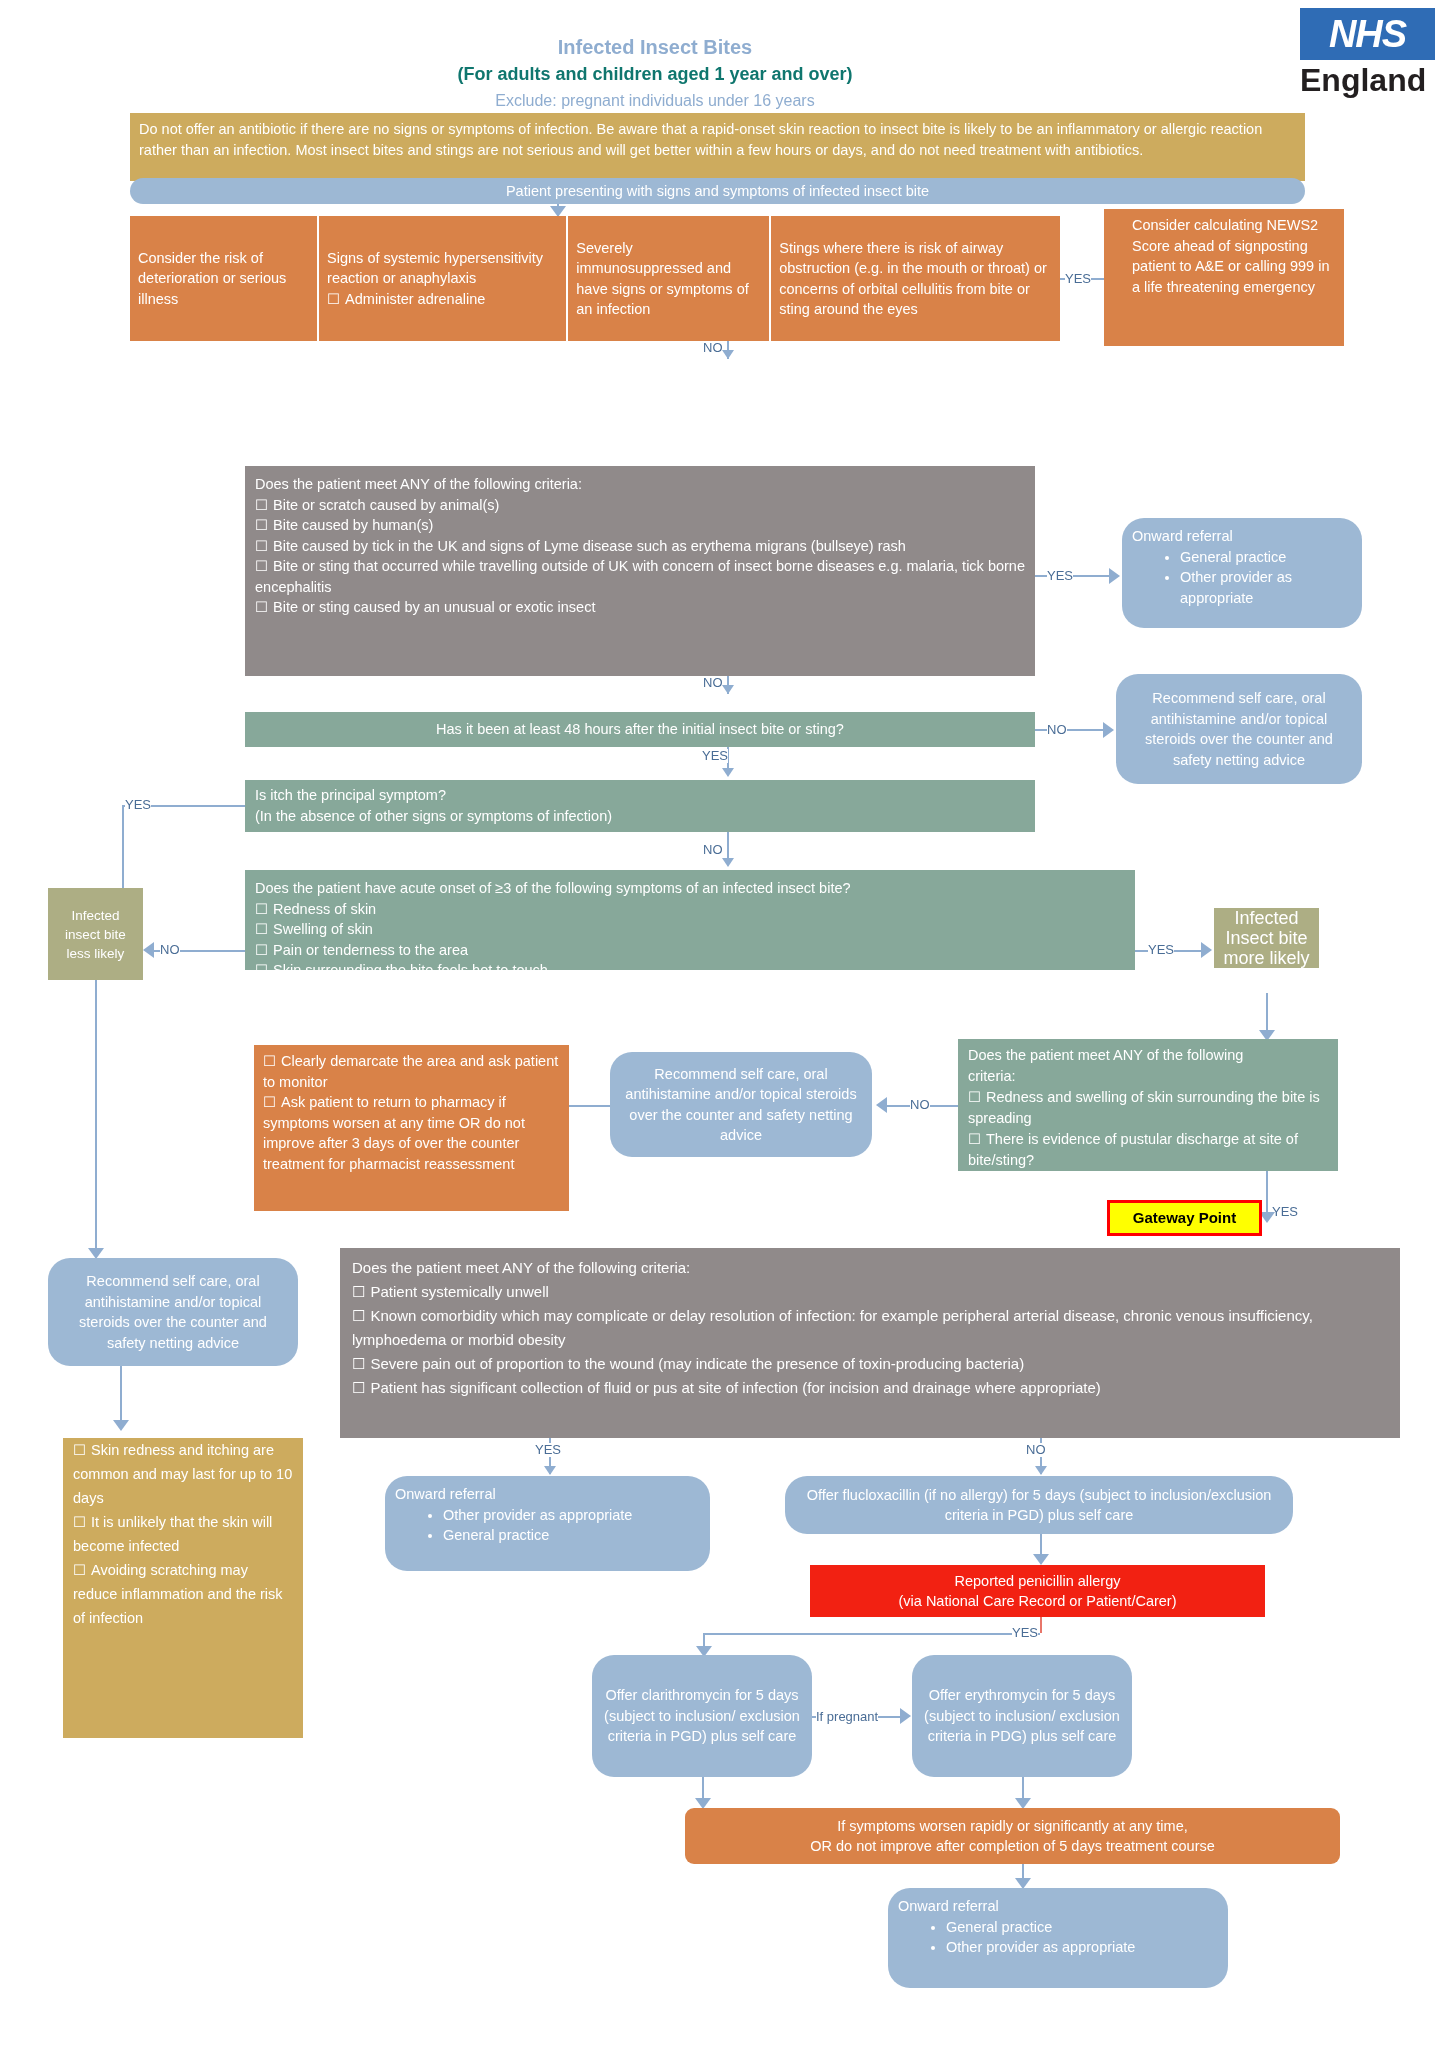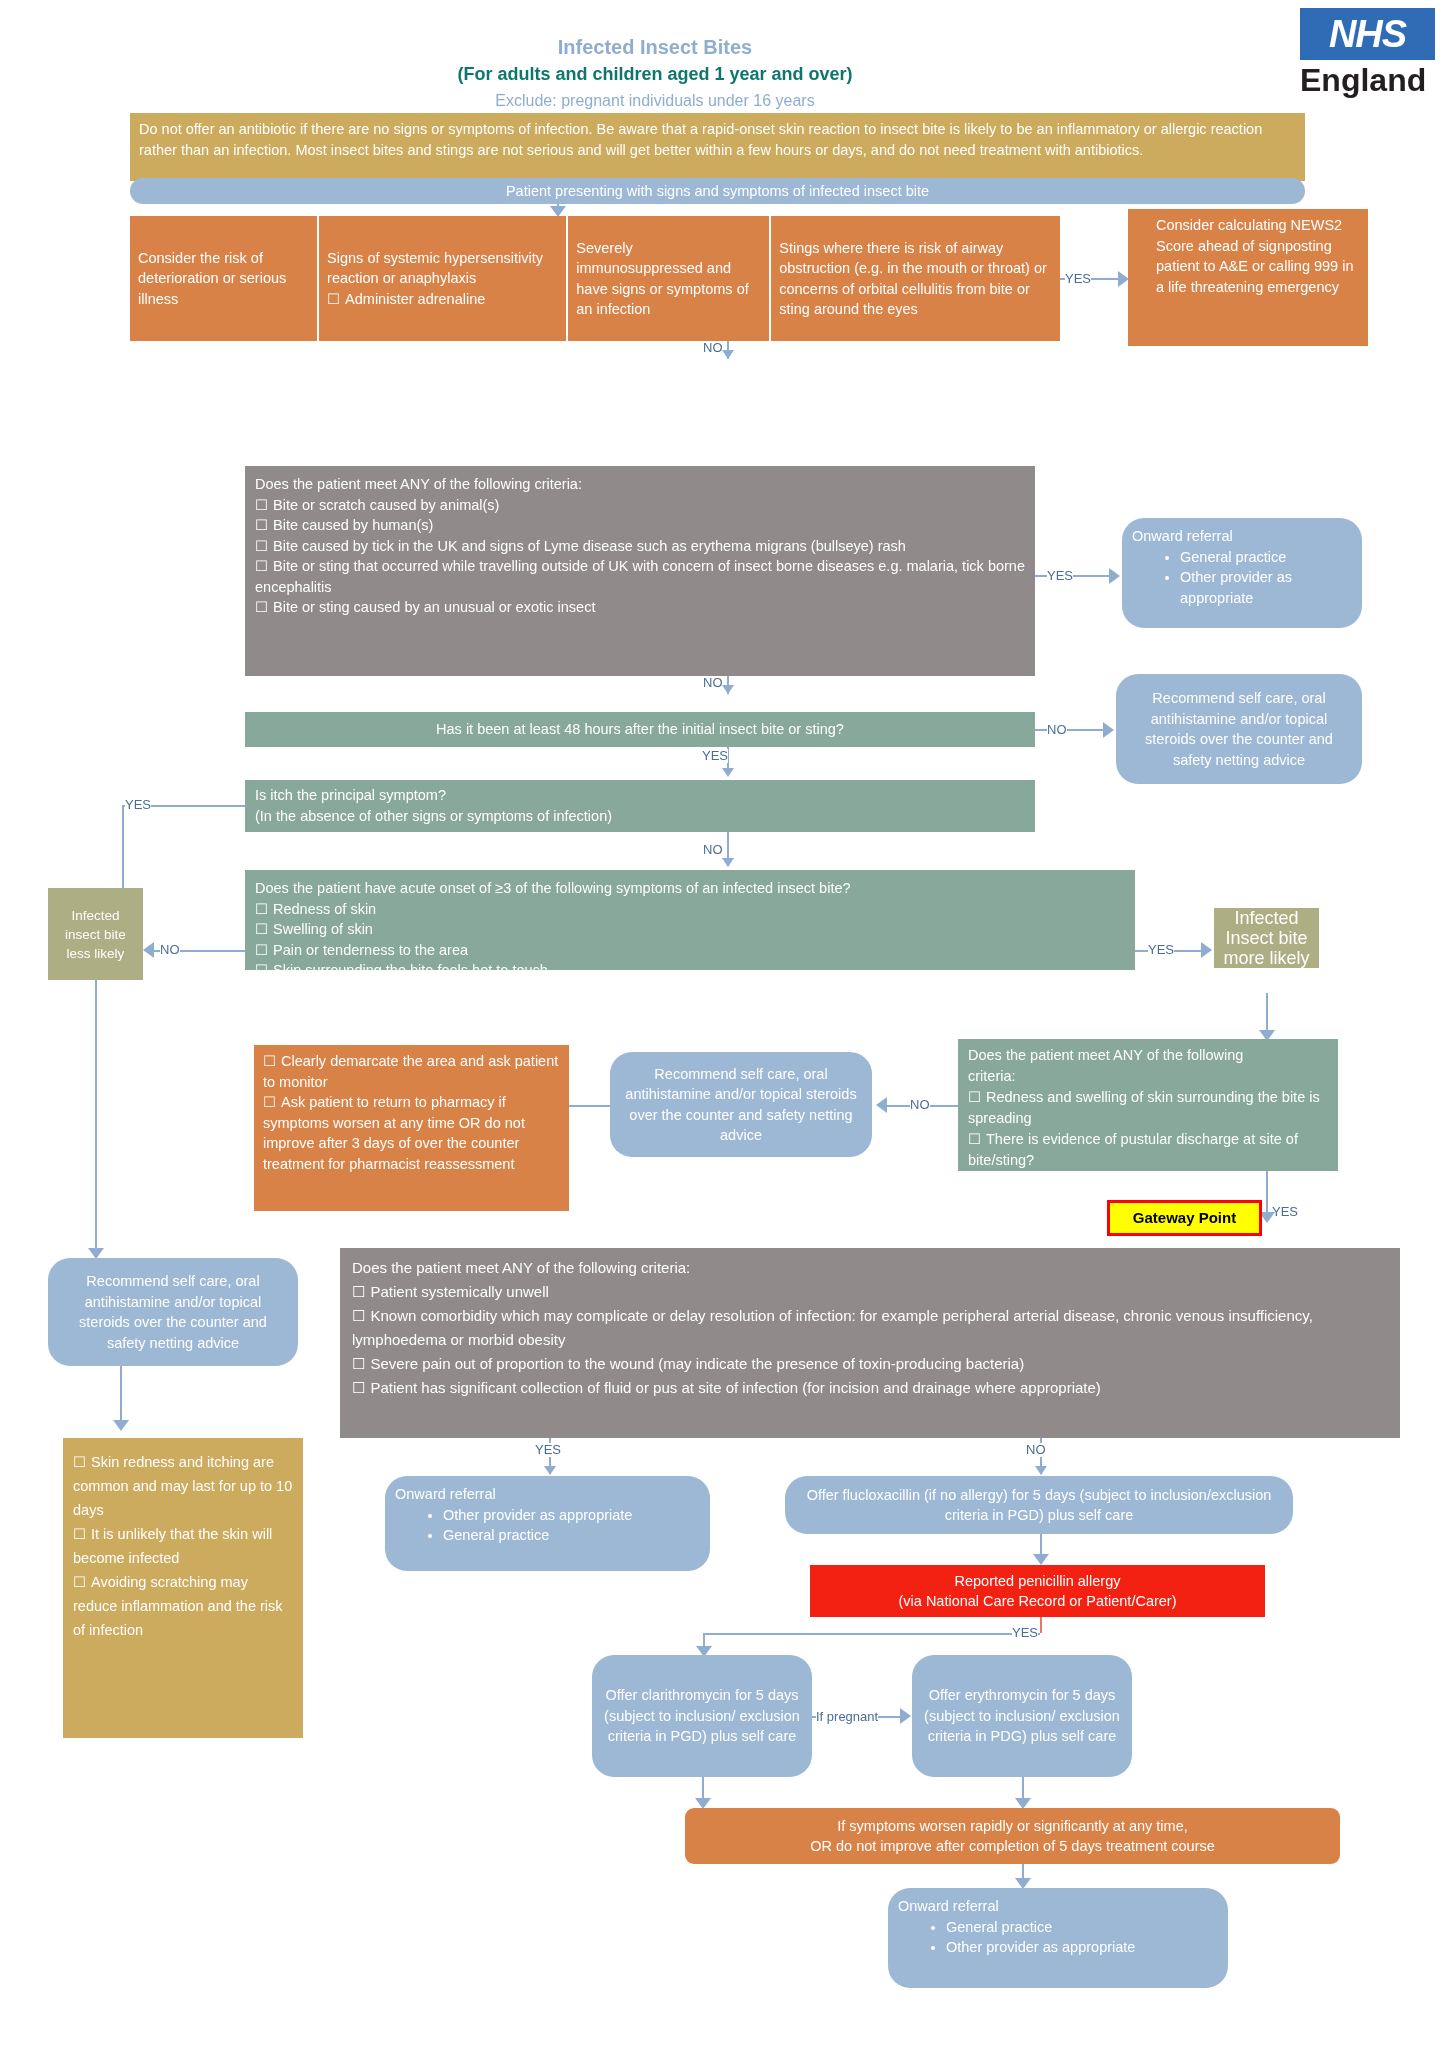--- a/index.html
+++ b/index.html
@@ -147,21 +147,21 @@
       </div>
     </div>
     <div class="orow vcenter" style="width:200px;">Severely immunosuppressed and have signs or symptoms of an infection</div>
     <div class="orow vcenter" style="width:295px;border-right:none;">Stings where there is risk of airway obstruction (e.g. in the mouth or throat) or concerns of orbital cellulitis from bite or sting around the eyes</div>
   </div>
 
   <div class="abs hline" style="left:1060px;top:278px;width:62px;"></div>
   <div class="abs lbl" style="left:1065px;top:272px;">YES</div>
   <div class="abs arrow-right" style="left:1118px;top:271px;"></div>
 
-  <div class="abs box orange" style="left:1128px;top:209px;width:240px;height:137px;padding-left:28px;">Consider calculating NEWS2 Score ahead of signposting patient to A&amp;E or calling 999 in a life threatening emergency</div>
+  <div class="abs box orange" style="left:1104px;top:209px;width:240px;height:137px;padding-left:28px;">Consider calculating NEWS2 Score ahead of signposting patient to A&amp;E or calling 999 in a life threatening emergency</div>
 
   <div class="abs vline" style="left:727px;top:341px;height:18px;"></div>
   <div class="abs lbl" style="left:703px;top:341px;">NO</div>
   <div class="abs arrow-down-sm" style="left:722px;top:350px;"></div>
 
   <div class="abs box gray" style="left:245px;top:466px;width:790px;height:0;"></div>
   <div class="abs box gray" style="left:245px;top:466px;width:790px;height:210px;padding:8px 10px;">
     <div>Does the patient meet ANY of the following criteria:</div>
     <div class="cb">Bite or scratch caused by animal(s)</div>
     <div class="cb">Bite caused by human(s)</div>
@@ -271,21 +271,21 @@
   </div>
 
   <div class="abs vline" style="left:95px;top:980px;height:275px;"></div>
   <div class="abs arrow-down" style="left:88px;top:1248px;"></div>
 
   <div class="abs box bluer center vhcenter" style="left:48px;top:1258px;width:250px;height:108px;padding:6px 12px;">Recommend self care, oral antihistamine and/or topical steroids over the counter and safety netting advice</div>
 
   <div class="abs vline" style="left:120px;top:1366px;height:62px;"></div>
   <div class="abs arrow-down" style="left:113px;top:1420px;"></div>
 
-  <div class="abs box tan" style="left:63px;top:1438px;width:240px;height:300px;padding:12px 10px;font-size:14.5px;line-height:24px;">
+  <div class="abs box tan" style="left:63px;top:1438px;width:240px;height:300px;padding:0 10px;font-size:14.5px;line-height:24px;">
     <div class="cb">Skin redness and itching are common and may last for up to 10 days</div>
     <div class="cb">It is unlikely that the skin will become infected</div>
     <div class="cb">Avoiding scratching may reduce inflammation and the risk of infection</div>
   </div>
 
   <div class="abs vline" style="left:549px;top:1438px;height:36px;"></div>
   <div class="abs lbl" style="left:535px;top:1443px;">YES</div>
   <div class="abs arrow-down-sm" style="left:544px;top:1466px;"></div>
 
   <div class="abs box bluer" style="left:385px;top:1476px;width:325px;height:95px;padding:8px 10px;">

